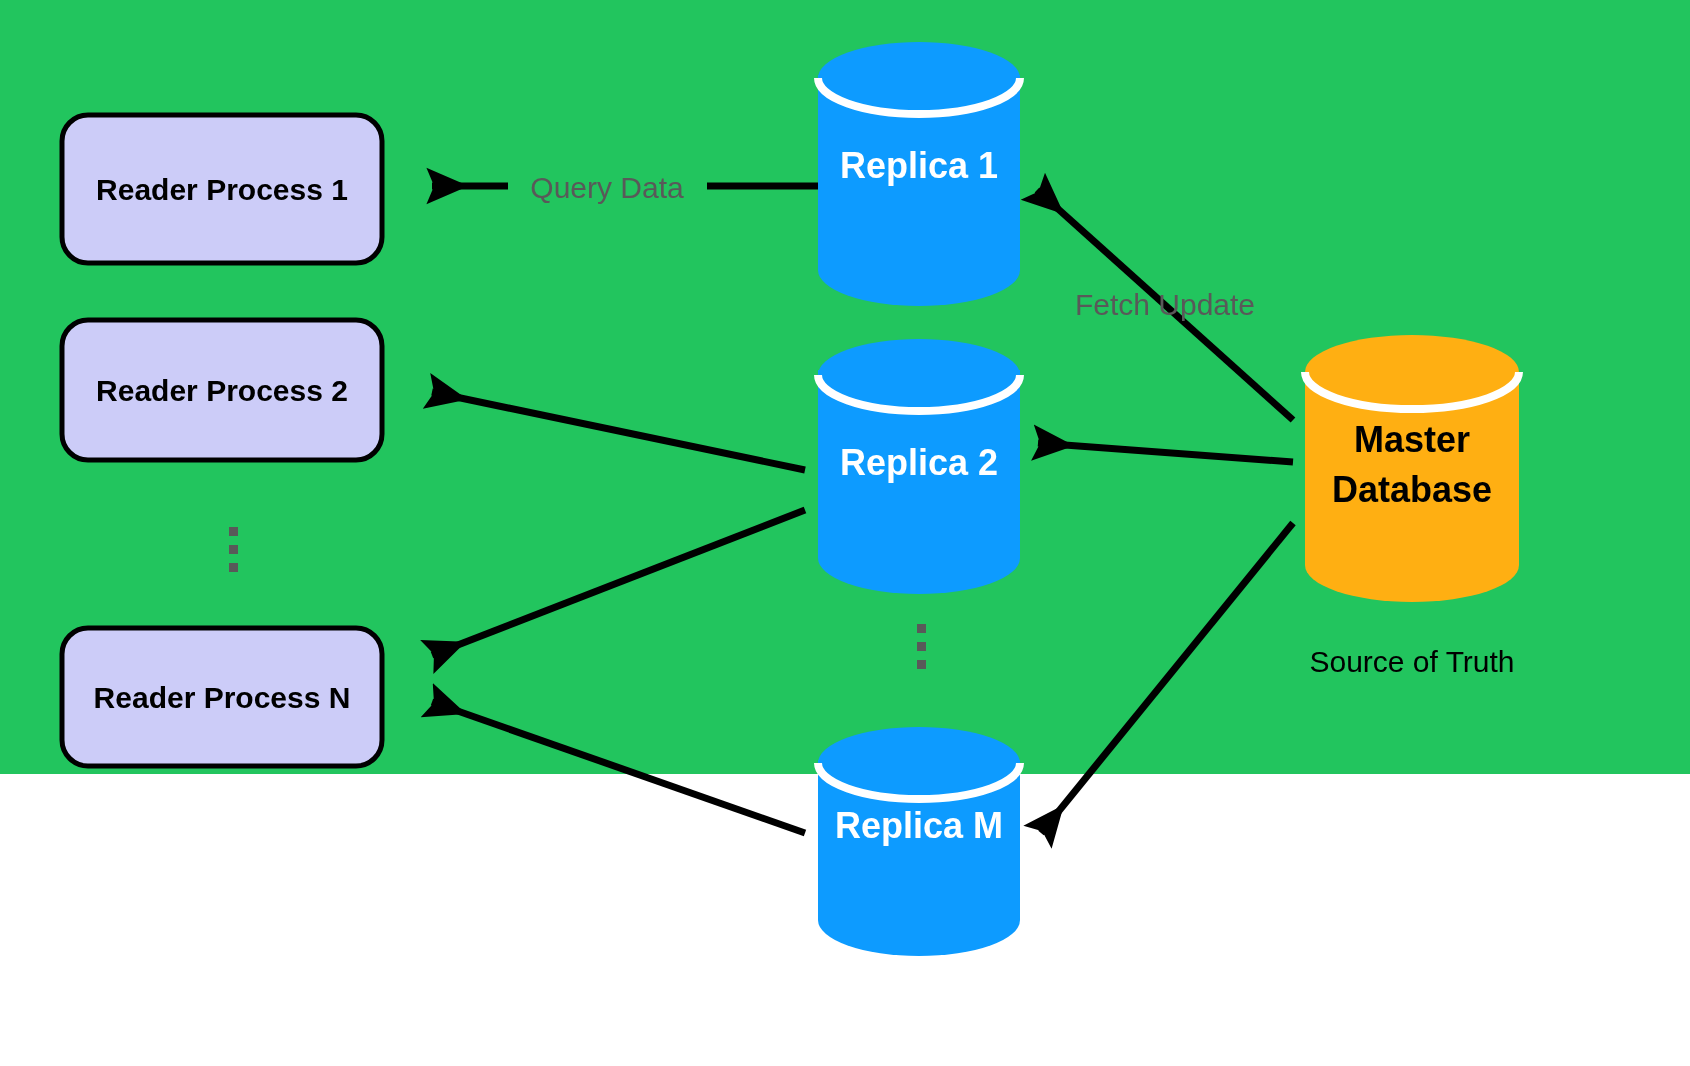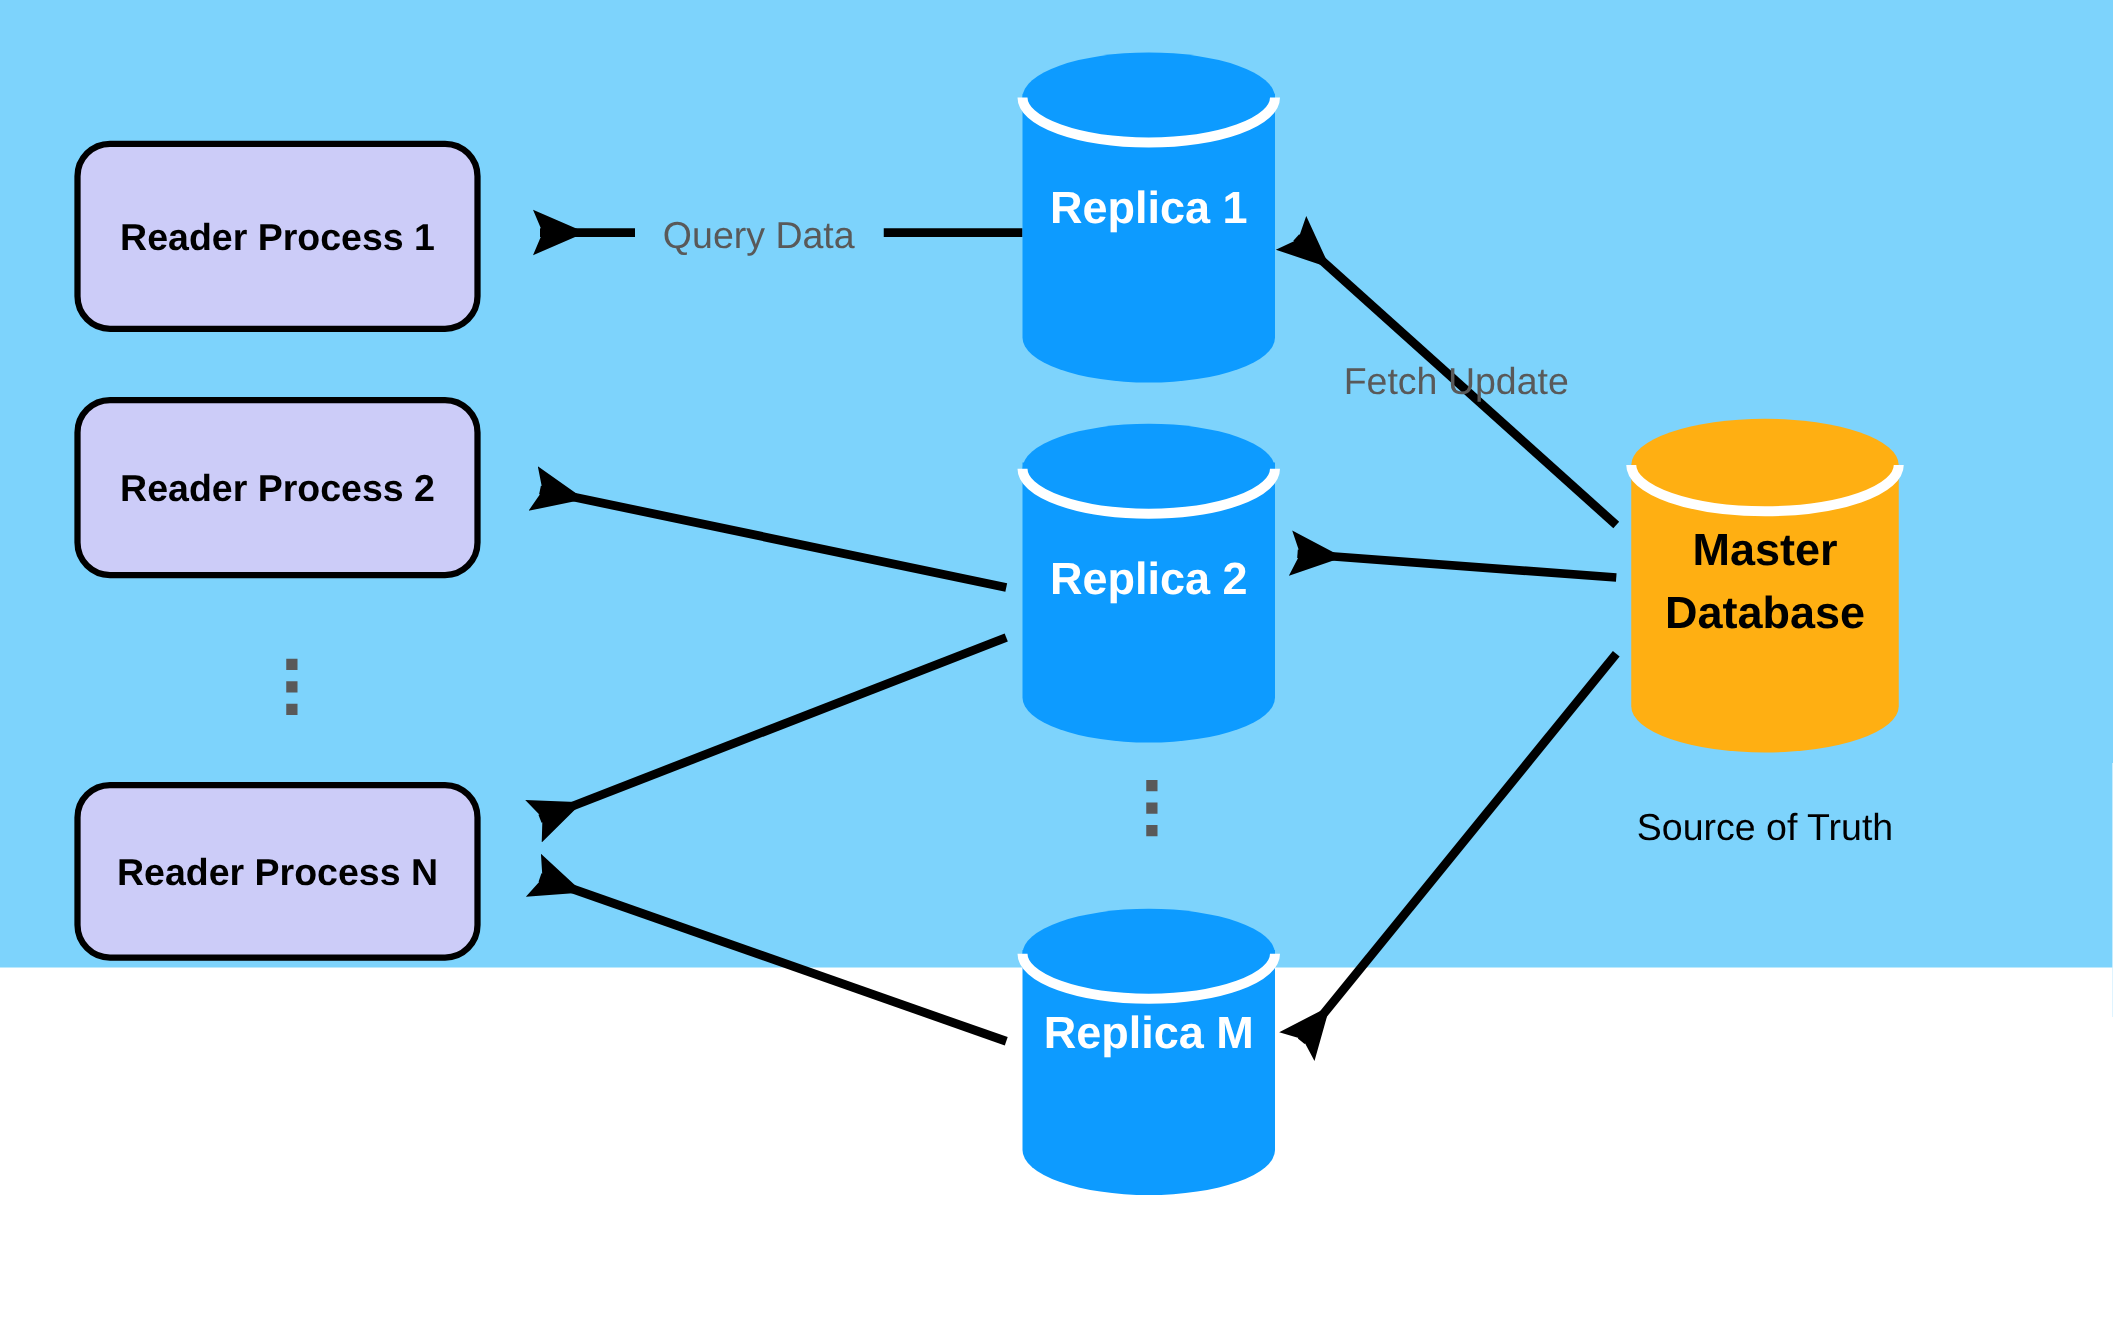--- a/index.html
+++ b/index.html
@@ -10,21 +10,21 @@
   body {
     font-family: "Liberation Sans", sans-serif;
     width: 1690px;
     height: 1066px;
     overflow: hidden;
   }
   #stage {
     position: relative;
     width: 1690px;
     height: 774px;
-    background: #7dd3fc;
+    background: #22c55e;
   }
   #diagram-svg {
     position: absolute;
     left: 0;
     top: 0;
     width: 1690px;
     height: 1066px;
   }
   .node-label {
     font-family: "Liberation Sans", sans-serif;

